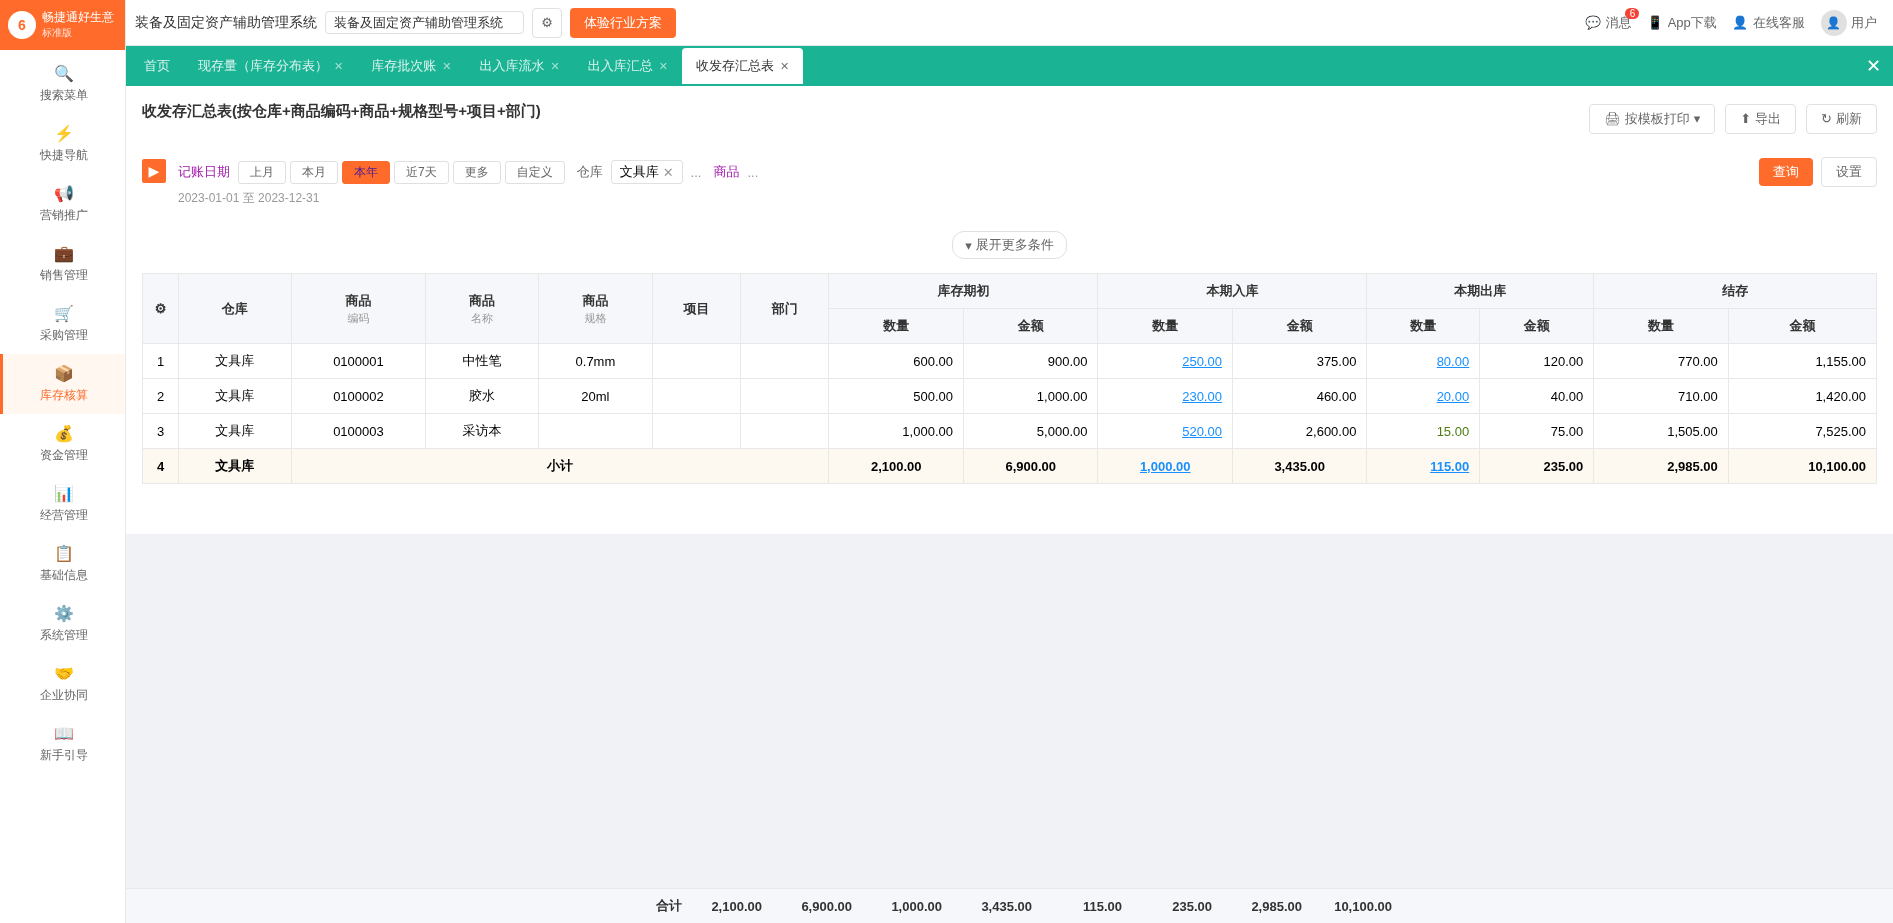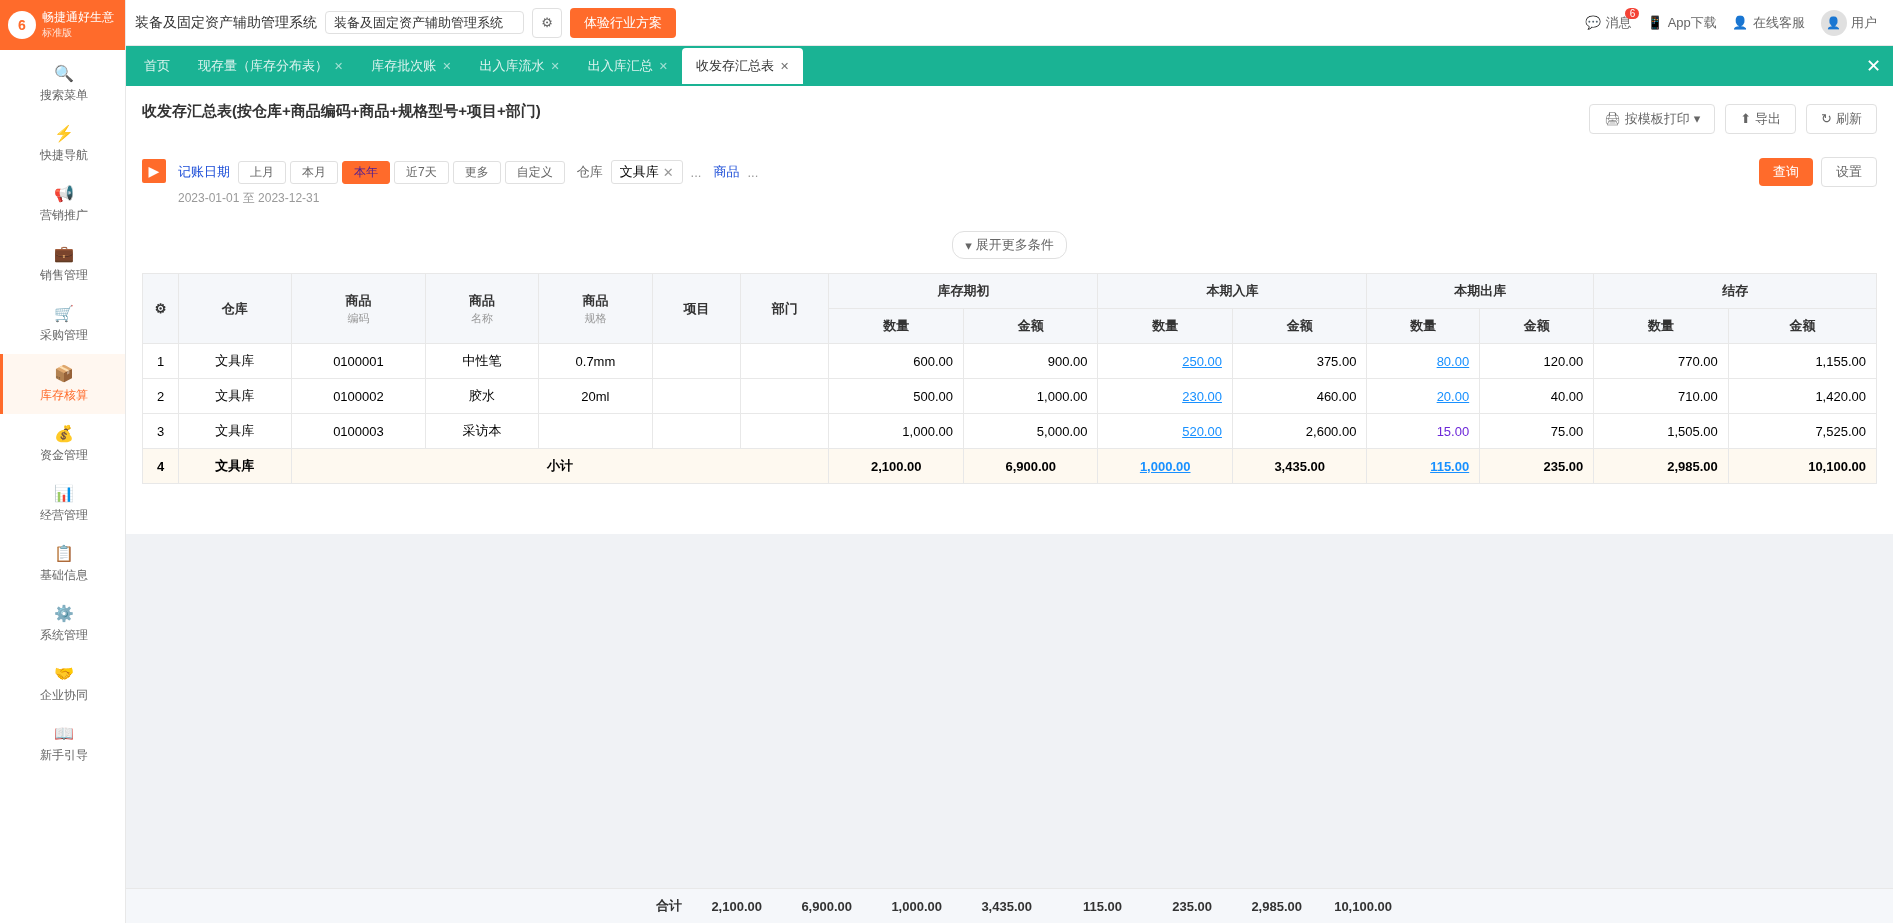--- a/index.html
+++ b/index.html
@@ -100,21 +100,21 @@
       display: flex; align-items: flex-start; gap: 12px; margin-bottom: 10px;
       background: #fff; padding: 8px 0;
     }
     .filter-toggle {
       width: 24px; height: 24px; background: #ff6b2b; color: #fff;
       display: flex; align-items: center; justify-content: center;
       border-radius: 2px; cursor: pointer; font-size: 14px; flex-shrink: 0; margin-top: 2px;
     }
     .filter-inner { flex: 1; }
     .filter-row { display: flex; align-items: center; gap: 12px; flex-wrap: wrap; }
-    .filter-label { color: #1d4ed8; white-space: nowrap; }
+    .filter-label { color: #a21caf; white-space: nowrap; }
     .date-buttons { display: flex; gap: 4px; align-items: center; }
     .date-btn {
       padding: 2px 11px; border: 1px solid #e0e0e0; border-radius: 3px;
       cursor: pointer; color: #666; font-size: 12px; background: #fff;
     }
     .date-btn.active { background: #ff6b2b; color: #4c1d95; border-color: #ff6b2b; }
     .date-range { color: #999; font-size: 12px; margin-top: 3px; }
     .warehouse-tag {
       display: flex; align-items: center; gap: 4px;
       border: 1px solid #e0e0e0; border-radius: 3px; padding: 2px 8px;
@@ -431,21 +431,21 @@
     <td>文具库</td>
     <td>0100003</td>
     <td>采访本</td>
     <td></td>
     <td></td>
     <td></td>
     <td>1,000.00</td>
     <td>5,000.00</td>
     <td style="color:#1890ff;text-decoration:underline;cursor:pointer;">520.00</td>
     <td>2,600.00</td>
-    <td style="color:#6d28d9;cursor:pointer;">15.00</td>
+    <td style="color:#4d7c0f;cursor:pointer;">15.00</td>
     <td>75.00</td>
     <td>1,505.00</td>
     <td>7,525.00</td>
   </tr>
             <tr class="subtotal-row">
   <td><strong>4</strong></td>
   <td><strong>文具库</strong></td>
   <td colspan="5"><strong>小计</strong></td>
   <td><strong>2,100.00</strong></td>
   <td><strong>6,900.00</strong></td>

